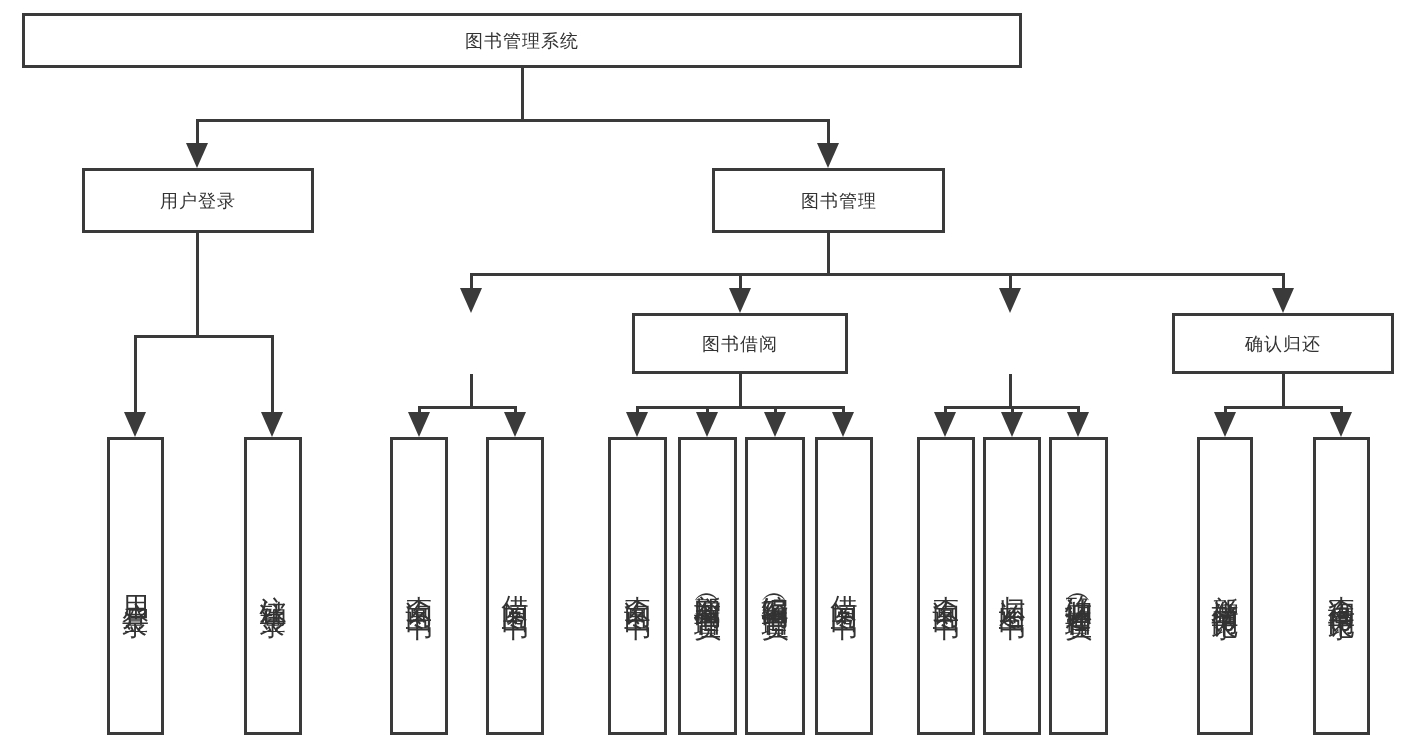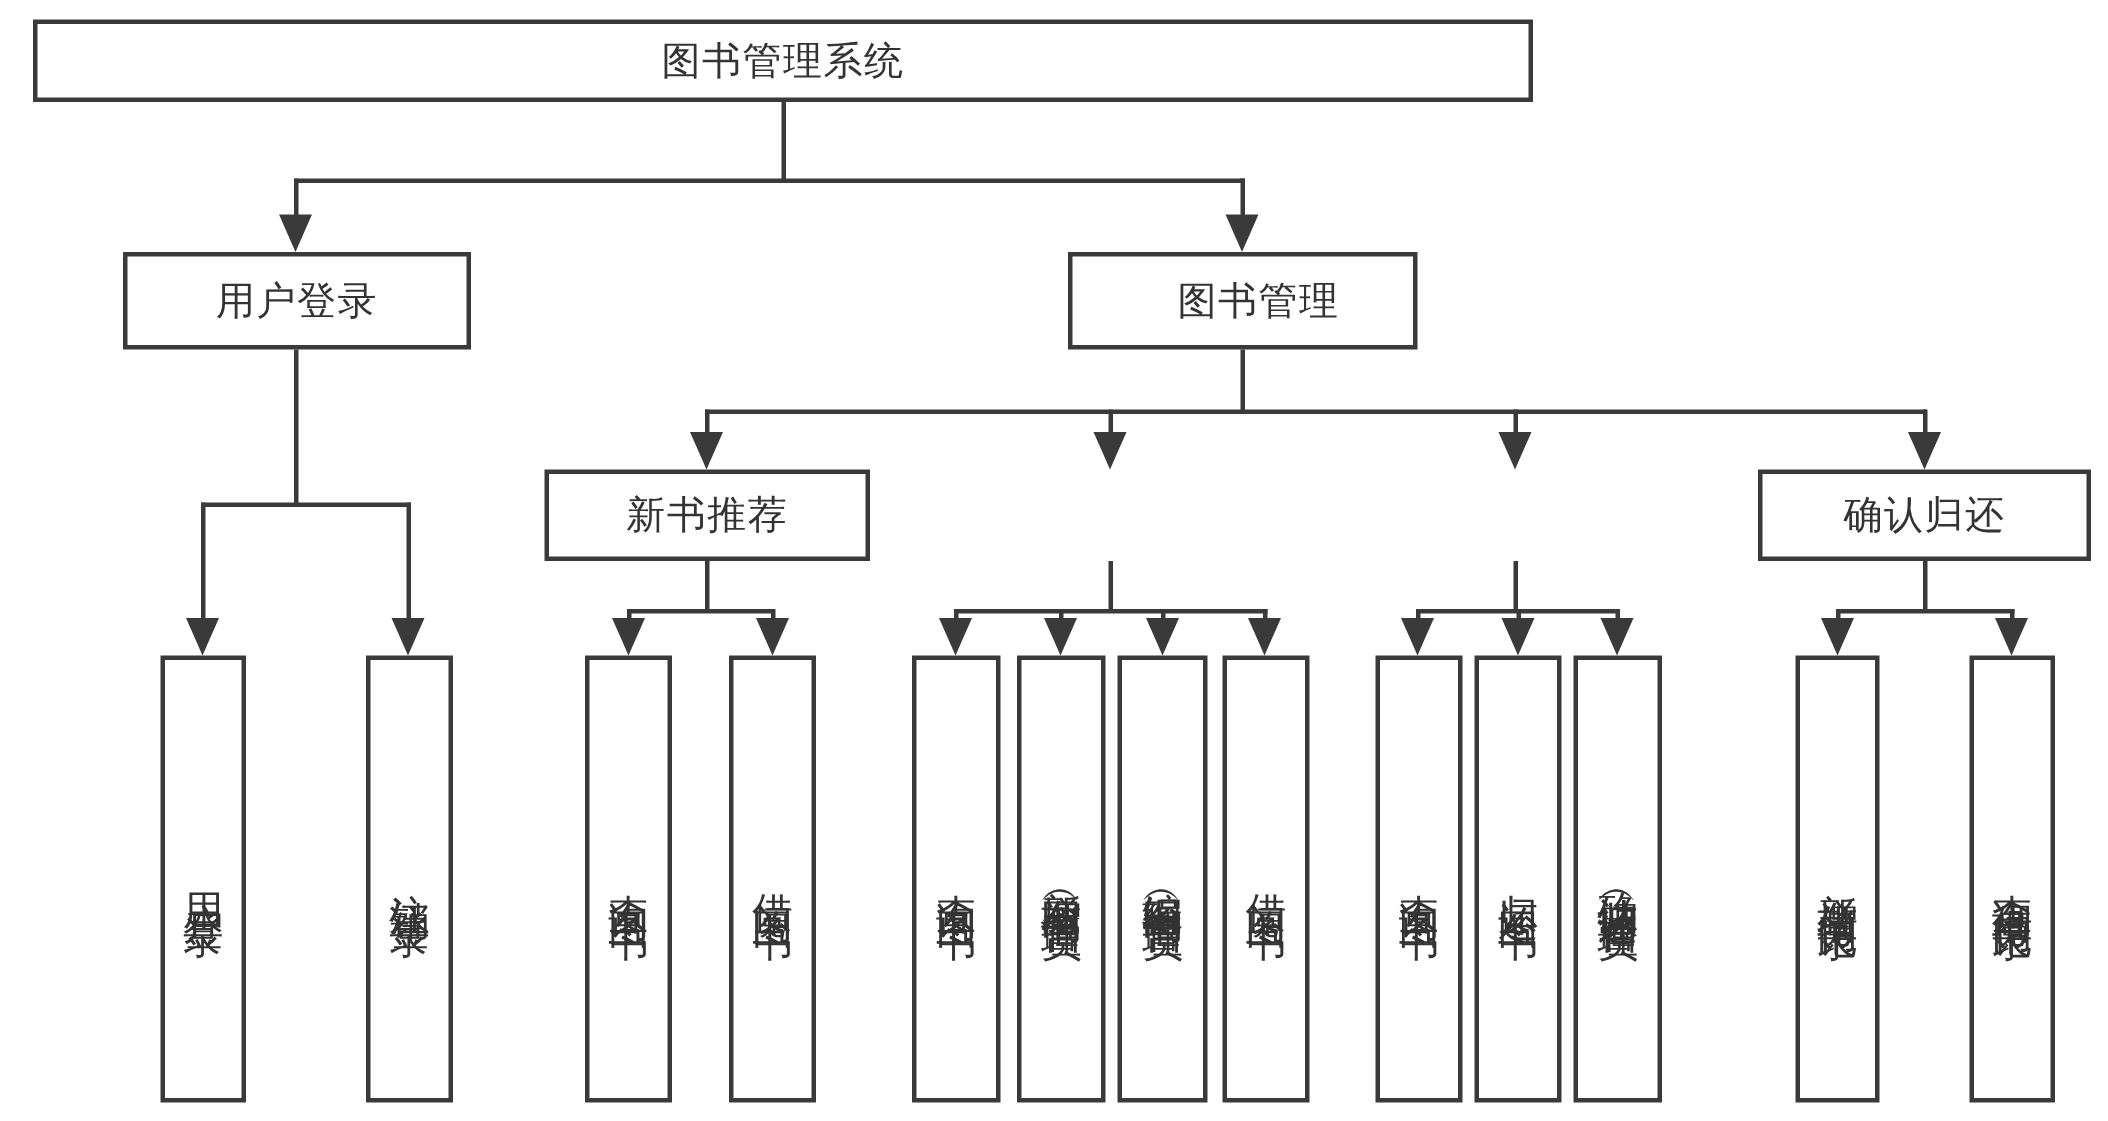--- a/index.html
+++ b/index.html
@@ -6,21 +6,21 @@
   .canvas {
     position:relative; width:1405px; height:747px; background:#ffffff;
     font-family:"Liberation Sans", sans-serif; overflow:hidden;
   }
   .box {
     position:absolute; box-sizing:border-box;
     border:3px solid #3a3a3a; background:#ffffff;
     display:flex; align-items:center; justify-content:center;
     color:#333333;
   }
-  .hlabel { font-size:26px; letter-spacing:1px; white-space:nowrap; }
+  .hlabel { font-size:18px; letter-spacing:1px; white-space:nowrap; }
   .vlabel {
     writing-mode:vertical-rl; text-orientation:mixed;
     font-size:27px; color:#333333; white-space:nowrap;
   }
   .sp-s { letter-spacing:6px; }
   .sp-m { letter-spacing:4px; }
   .sp-l { letter-spacing:3px; }
   .line { position:absolute; background:#3a3a3a; }
   .arrow {
     position:absolute; width:0; height:0;
@@ -43,22 +43,22 @@
     <span class="hlabel">图书管理系统</span>
   </div>
 
   <div class="box" style="left:82px; top:168px; width:232px; height:65px;">
     <span class="hlabel">用户登录</span>
   </div>
   <div class="box" style="left:712px; top:168px; width:233px; height:65px;padding-left:21px;">
     <span class="hlabel">图书管理</span>
   </div>
 
-  <div class="box" style="left:363px; top:313px; width:217px; height:61px;">
-    <span class="hlabel">新书推荐</span>
+  <div class="box" style="left:632px; top:313px; width:216px; height:61px;">
+    <span class="hlabel">图书借阅</span>
   </div>
   <div class="box" style="left:1172px; top:313px; width:222px; height:61px;">
     <span class="hlabel">确认归还</span>
   </div>
 
   <div class="box" style="left:107px; top:437px; width:57px; height:298px;">
     <span class="vlabel sp-s">用户登录</span>
   </div>
   <div class="box" style="left:244px; top:437px; width:58px; height:298px;">
     <span class="vlabel sp-s">注销登录</span>

